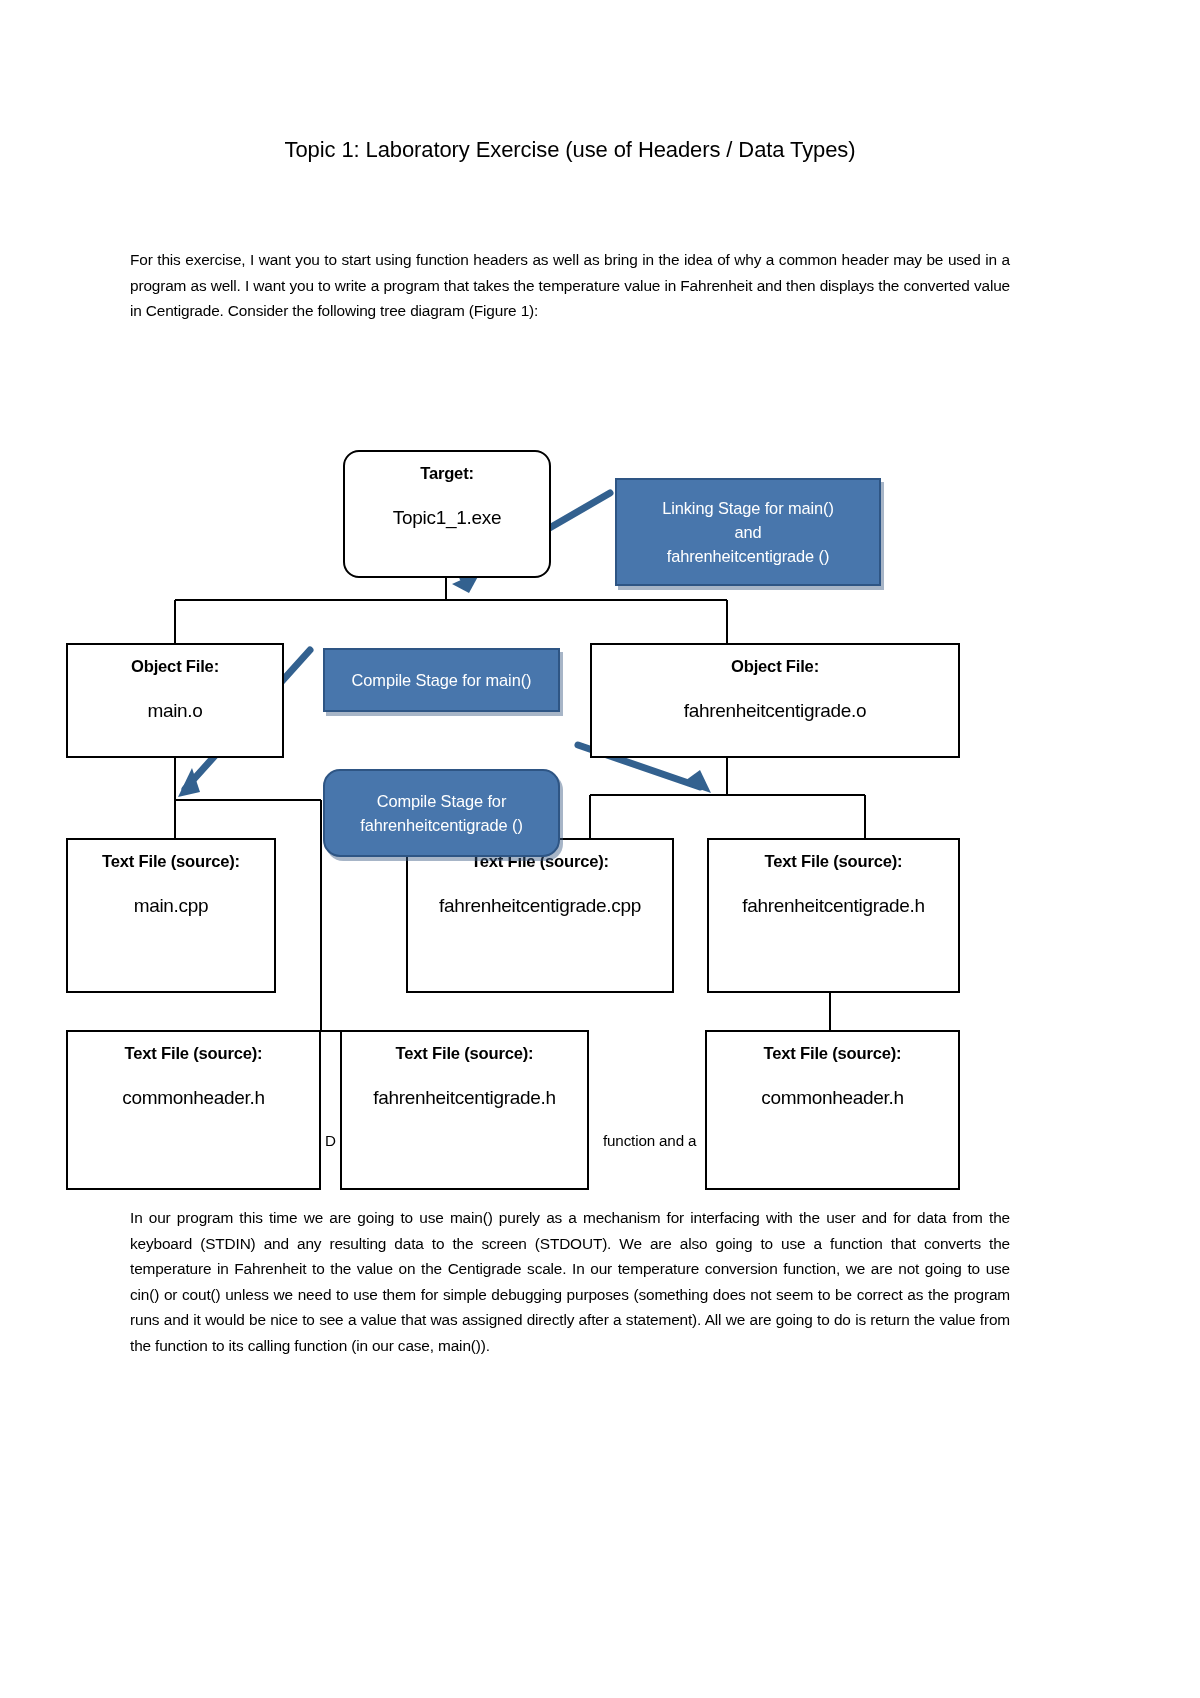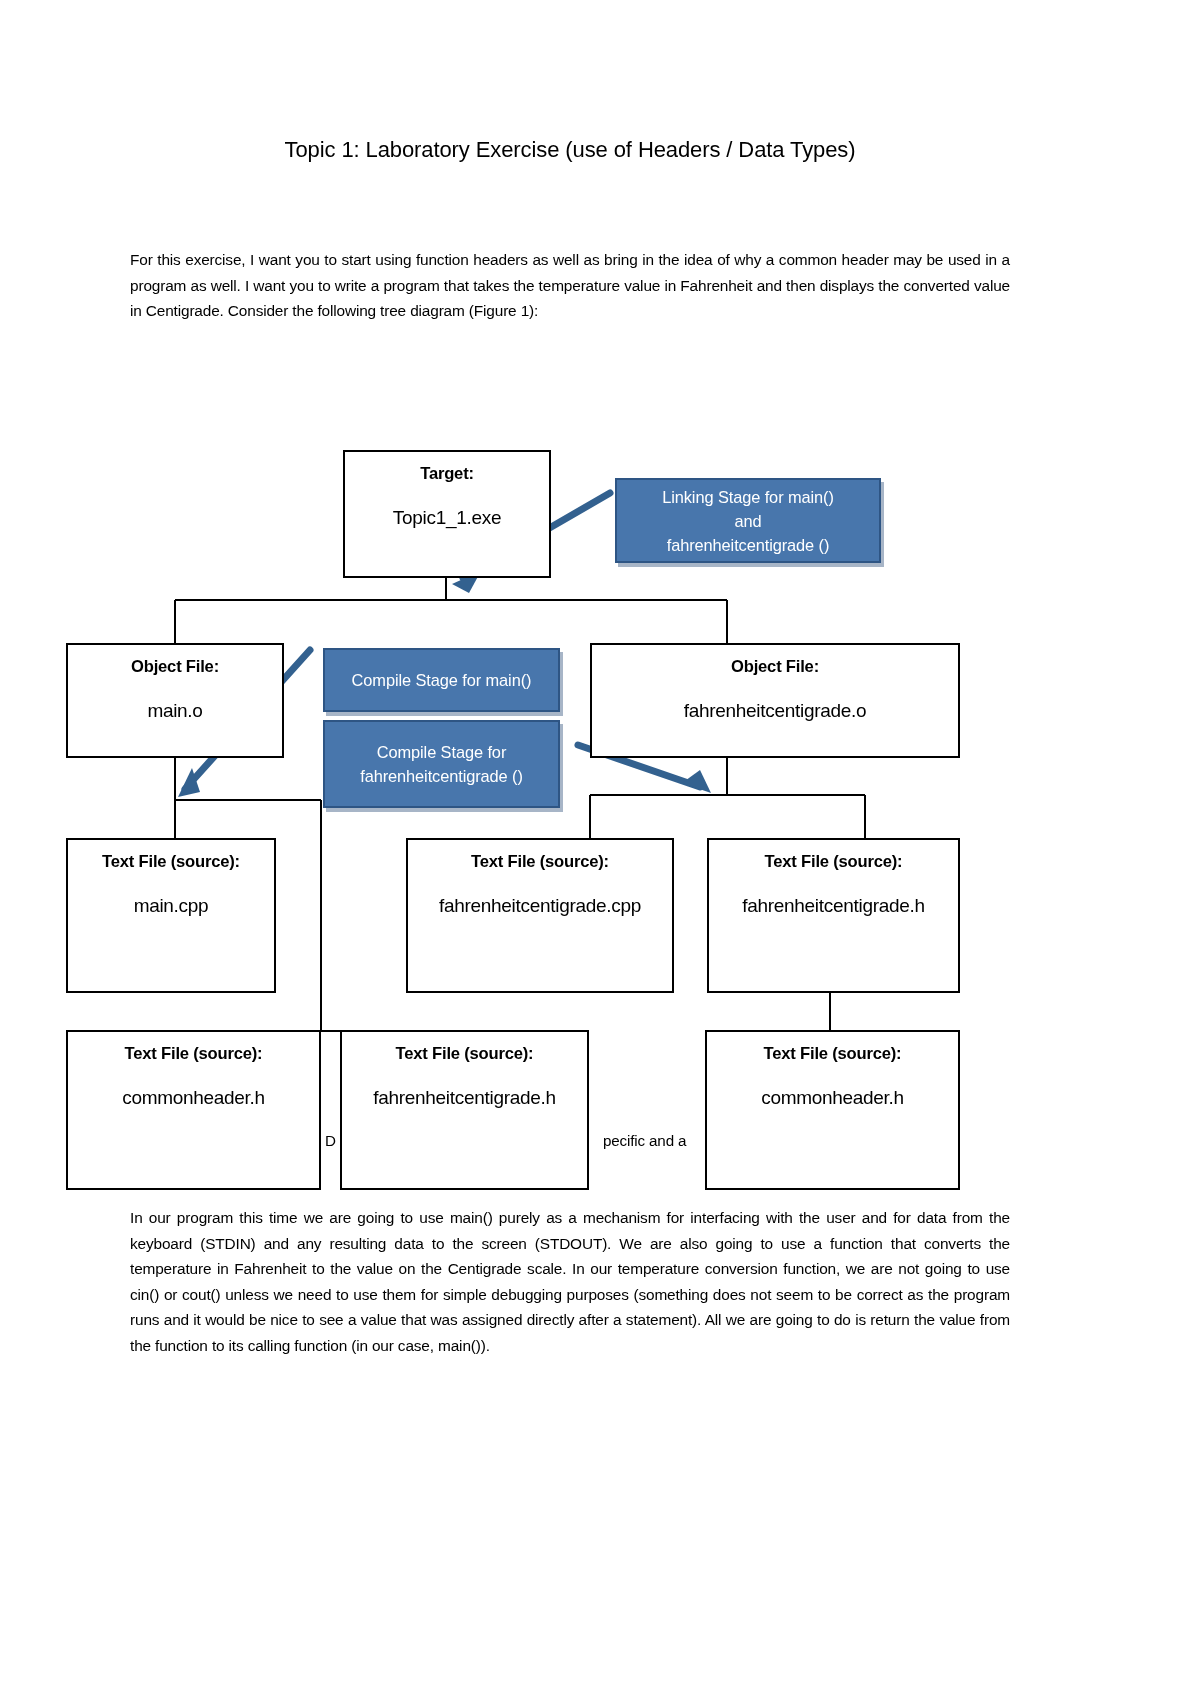--- a/index.html
+++ b/index.html
@@ -72,21 +72,21 @@
 
 <div class="page">
 
   <div class="title-block">
     <div class="title-line2">Topic 1: Laboratory Exercise (use of Headers / Data Types)</div>
   </div>
 
   <div class="para p1">For this exercise, I want you to start using function headers as well as bring in the idea of why a common header may be used in a program as well.  I want you to write a program that takes the temperature value in Fahrenheit and then displays the converted value in Centigrade.  Consider the following tree diagram (Figure 1):</div>
 
   <div class="caption-frag" style="left:325px; top:1131px;">D</div>
-  <div class="caption-frag" style="left:603px; top:1131px;">pecific and a</div>
+  <div class="caption-frag" style="left:603px; top:1131px;">function and a</div>
 
   <div class="diagram">
     <svg width="1200" height="1698" xmlns="http://www.w3.org/2000/svg">
       <g stroke="#000000" stroke-width="2.6" fill="none" shape-rendering="crispEdges">
 
         <path d="M446,578 L446,600"></path>
         <path d="M175,600 L727,600"></path>
         <path d="M175,600 L175,643"></path>
         <path d="M727,600 L727,643"></path>
 
@@ -118,21 +118,21 @@
         <path d="M578,745 L700,787"></path>
       </g>
       <g fill="#33618F" stroke="none">
         <polygon points="452,584 481,571 469,593"></polygon>
         <polygon points="178,797 192,768 200,792"></polygon>
         <polygon points="711,793 682,783 700,770"></polygon>
       </g>
     </svg>
   </div>
 
-  <div class="node" style="left:343px; top:450px; width:208px; height:128px;">
+  <div class="node" style="left:343px; top:450px; width:208px; height:128px;border-radius:16px;">
     <div class="hd">Target:</div>
     <div class="fn">Topic1_1.exe</div>
   </div>
 
   <div class="node" style="left:66px; top:643px; width:218px; height:115px;">
     <div class="hd">Object File:</div>
     <div class="fn">main.o</div>
   </div>
 
   <div class="node" style="left:590px; top:643px; width:370px; height:115px;">
@@ -163,30 +163,30 @@
   <div class="node" style="left:340px; top:1030px; width:249px; height:160px;">
     <div class="hd">Text File (source):</div>
     <div class="fn">fahrenheitcentigrade.h</div>
   </div>
 
   <div class="node" style="left:705px; top:1030px; width:255px; height:160px;">
     <div class="hd">Text File (source):</div>
     <div class="fn">commonheader.h</div>
   </div>
 
-  <div class="bluebox" style="left:615px; top:478px; width:266px; height:85px;">
+  <div class="bluebox" style="left:615px; top:478px; width:266px; height:108px;">
     <div class="ln">Linking Stage for main()</div>
     <div class="ln">and</div>
     <div class="ln">fahrenheitcentigrade ()</div>
   </div>
 
   <div class="bluebox" style="left:323px; top:648px; width:237px; height:64px;">
     <div class="ln">Compile Stage for main()</div>
   </div>
 
-  <div class="bluebox" style="left:323px; top:720px; width:237px; height:88px;">
+  <div class="bluebox" style="left:323px; top:769px; width:237px; height:88px;border-radius:17px;">
     <div class="ln">Compile Stage for</div>
     <div class="ln">fahrenheitcentigrade ()</div>
   </div>
 
   <div class="para p2">In our program this time we are going to use main() purely as a mechanism for interfacing with the user and for data from the keyboard (STDIN) and any resulting data to the screen (STDOUT).  We are also going to use a function that converts the temperature in Fahrenheit to the value on the Centigrade scale.  In our temperature conversion function, we are not going to use cin() or cout() unless we need to use them for simple debugging purposes (something does not seem to be correct as the program runs and it would be nice to see a value that was assigned directly after a statement).  All we are going to do is return the value from the function to its calling function (in our case, main()).</div>
 
 </div>
 
 </body></html>

